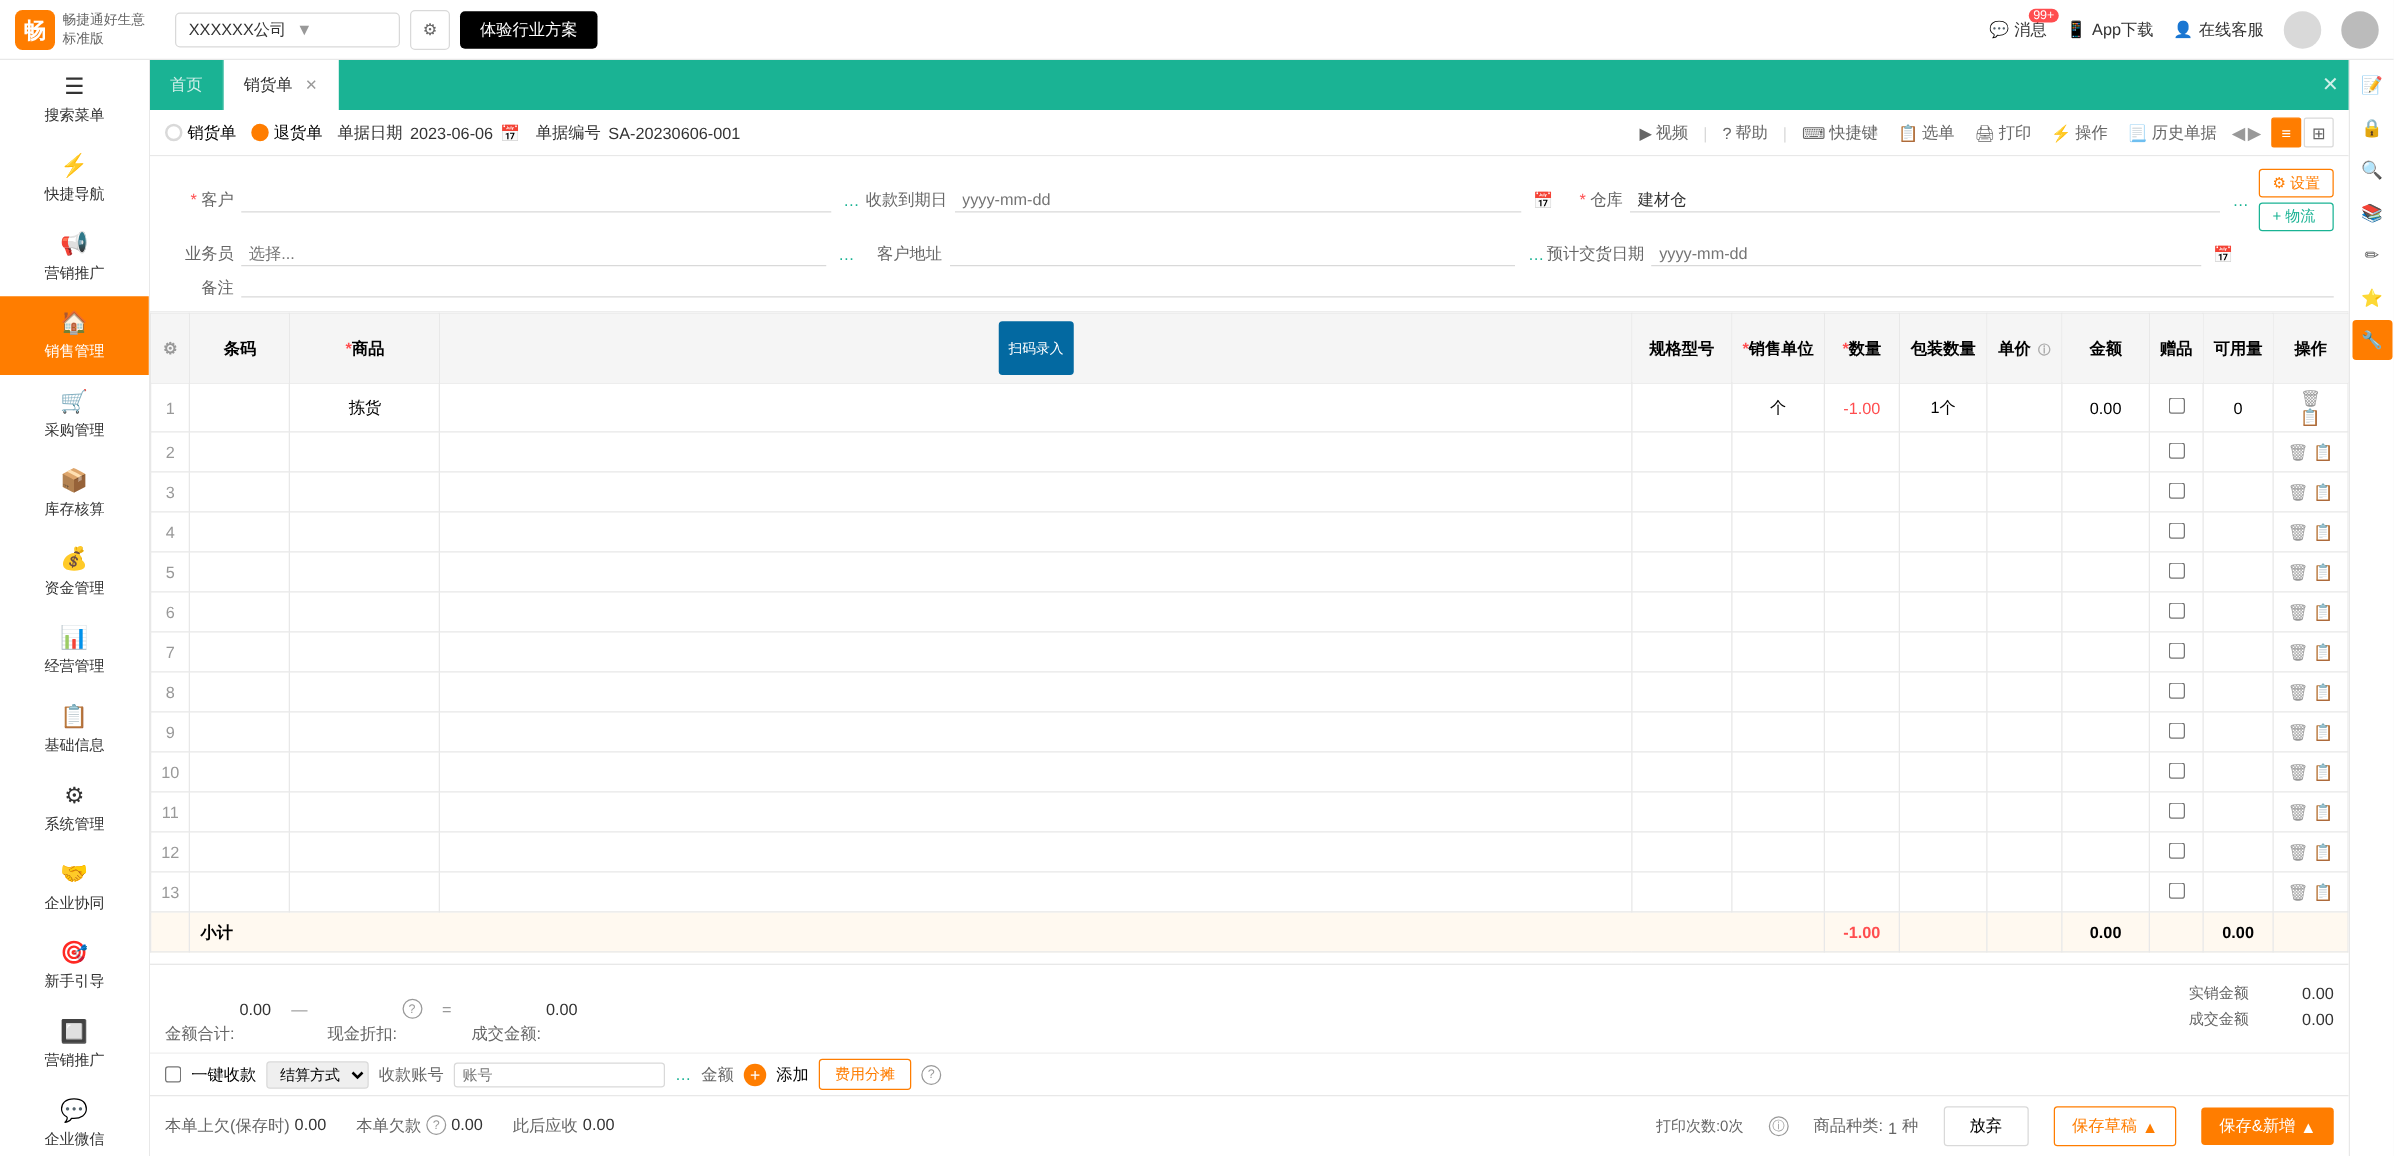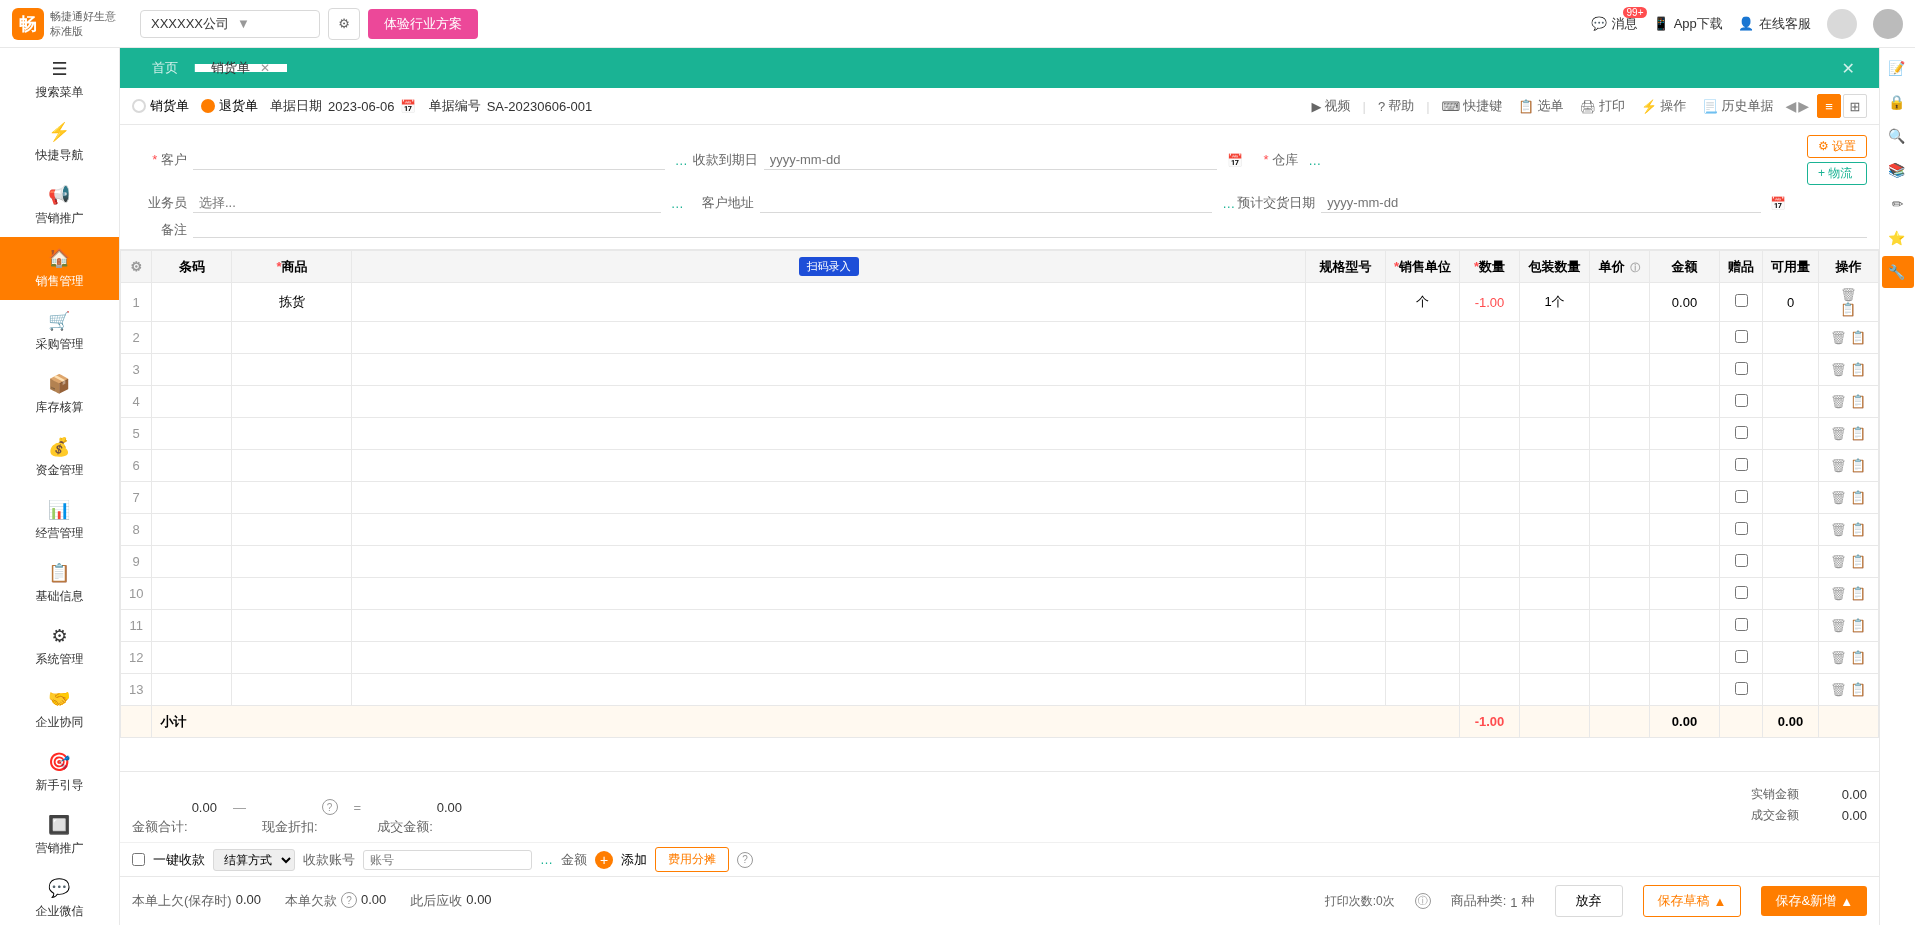--- a/index.html
+++ b/index.html
@@ -37,21 +37,21 @@
     }
     .company-select span { color: #333; }
     .company-select .arrow { color: #999; margin-left: 4px; }
     .settings-icon-btn {
       width: 32px; height: 32px;
       border: 1px solid #d9d9d9; border-radius: 4px;
       display: flex; align-items: center; justify-content: center;
       cursor: pointer; color: #666;
     }
     .trial-btn {
-      background: #ec4899; color: #fff; border: none;
+      background: #000000; color: #fff; border: none;
       padding: 6px 16px; border-radius: 4px; cursor: pointer; font-size: 13px;
     }
     .top-right {
       margin-left: auto;
       display: flex; align-items: center; gap: 16px;
     }
     .top-right-item {
       display: flex; align-items: center; gap: 4px;
       cursor: pointer; color: #333; position: relative;
     }
@@ -84,21 +84,21 @@
     .sidebar-item .icon { font-size: 18px; }
     .sidebar-item .label { font-size: 12px; text-align: center; }
 
     
     .content-area { flex: 1; display: flex; flex-direction: column; overflow: hidden; }
 
     
     .tab-bar {
       height: 40px; background: #1ab394;
       display: flex; align-items: stretch;
-      padding: 16px;
+      padding: 0;
     }
     .tab-item {
       display: flex; align-items: center; padding: 0 16px;
       cursor: pointer; color: rgba(255,255,255,0.8); gap: 4px;
       border-right: 1px solid rgba(255,255,255,0.2);
       font-size: 13px;
     }
     .tab-item.active { background: #fff; color: #333; }
     .tab-item .close-tab { margin-left: 6px; font-size: 12px; color: #999; }
 
@@ -167,22 +167,22 @@
       background: #f5f5f5; border: 1px solid #e8e8e8;
       padding: 6px 8px; text-align: center; white-space: nowrap;
       position: sticky; top: 0; z-index: 2;
     }
     .data-table td {
       border: 1px solid #e8e8e8;
       padding: 4px 8px; text-align: center;
       height: 32px;
     }
     .scan-btn {
-      background: #1d4ed8; color: #fff; border: none;
-      padding: 2px 8px; border-radius: 3px; cursor: pointer; font-size: 11px;
+      background: #0369a1; color: #fff; border: none;
+      padding: 14px 8px; border-radius: 3px; cursor: pointer; font-size: 11px;
     }
     .col-num { width: 30px; color: #999; }
     .col-barcode { width: 80px; }
     .col-goods { width: 120px; text-align: left; }
     .col-spec { width: 80px; }
     .col-unit { width: 60px; }
     .col-qty { width: 60px; }
     .col-pkgqty { width: 70px; }
     .col-price { width: 60px; }
     .col-amount { width: 70px; }
@@ -469,20 +469,21 @@
           <span class="field-label" style="min-width:70px;">收款到期日</span>
           <input class="field-input" type="text" style="border-top: none; border-right: none; border-left: none; border-image: initial; border-bottom: 1px solid rgb(217, 217, 217); outline: none; flex: 1 1 0%; color: rgb(187, 187, 187);" placeholder="yyyy-mm-dd">
           <span class="field-cal-icon">📅</span>
         </div>
 
         <div class="form-field" style="flex:1.2;">
           <span class="field-label">
             <span style="color:#ff4d4f;">*</span>
             <span>仓库</span>
           </span>
+          <input class="field-input" type="text" value="建材仓" style="border-top: none; border-right: none; border-left: none; border-image: initial; border-bottom: 1px solid rgb(217, 217, 217); outline: none; flex: 1 1 0%;">
           <span class="field-dots">…</span>
         </div>
 
         <div style="display:flex; flex-direction:column; gap:4px; margin-left:8px;">
           <div style="border:1px solid #ff7d00; padding:2px 10px; border-radius:3px; cursor:pointer; font-size:12px; color:#ff7d00;">⚙ 设置</div>
           <div style="border:1px solid #1ab394; padding:2px 10px; border-radius:3px; cursor:pointer; font-size:12px; color:#1ab394;">+ 物流</div>
         </div>
       </div>
       <div class="form-row">
 

